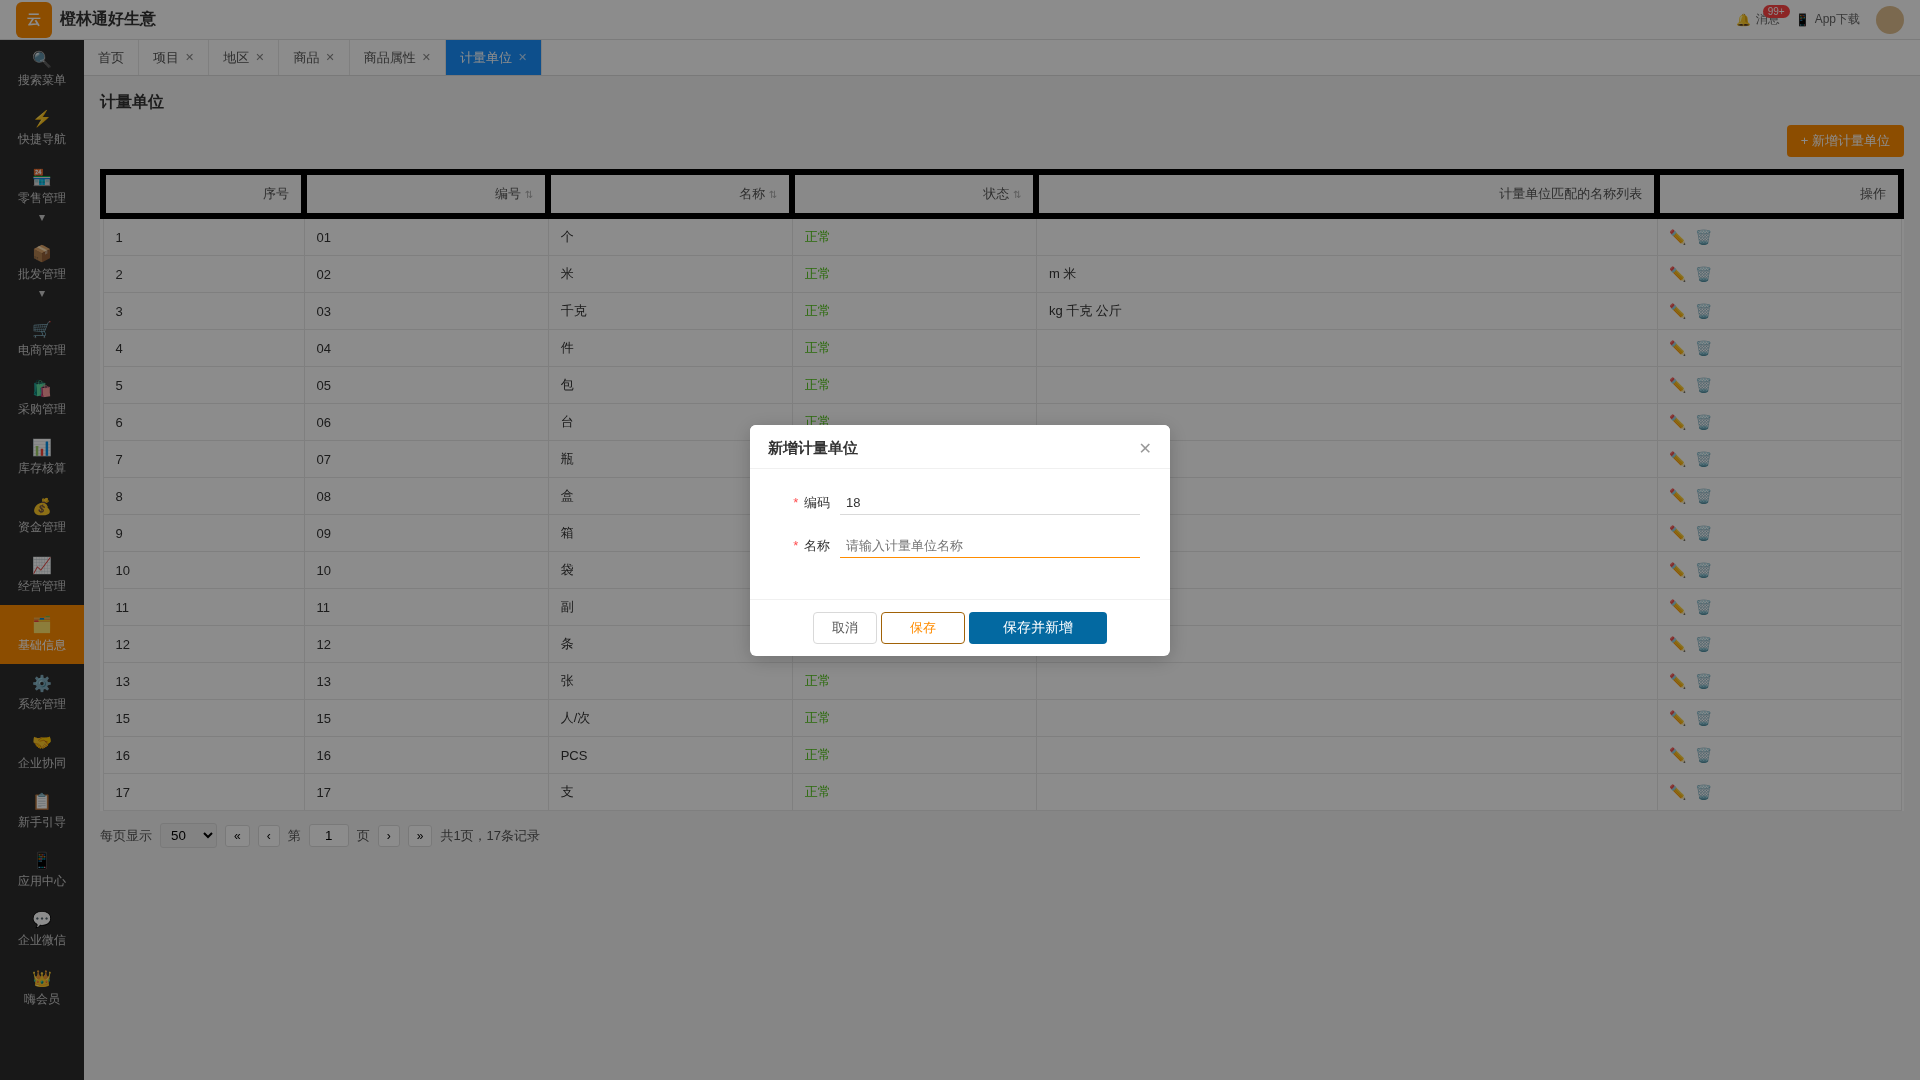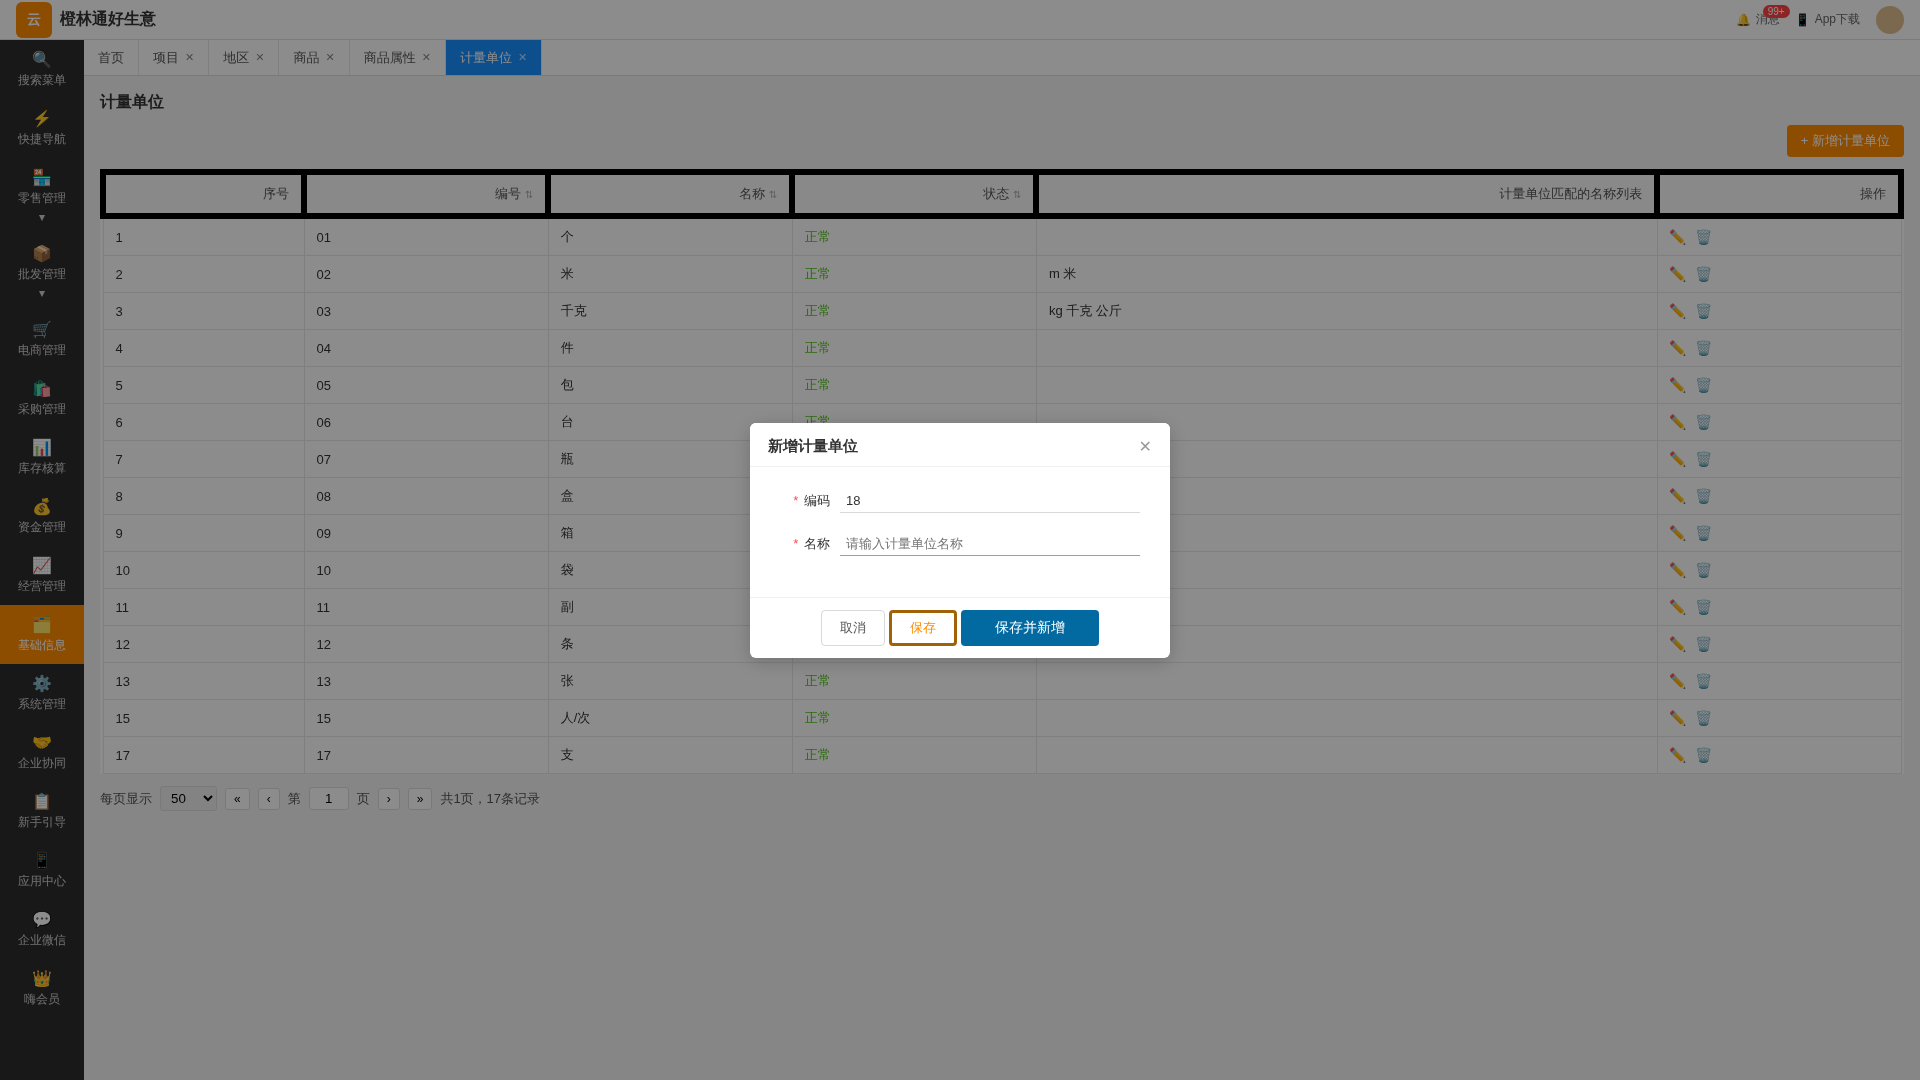--- a/index.html
+++ b/index.html
@@ -323,24 +323,24 @@
     .btn-cancel {
       border: 1px solid #d9d9d9;
       background: #fff;
       color: #555;
       padding: 6px 18px;
       border-radius: 4px;
       cursor: pointer;
       font-size: 13px;
     }
     .btn-save {
-      border: 3px solid #a16207;
+      border: 1px solid #a16207;
       background: #fff;
       color: #ff8c00;
-      padding: 6px 18px;
+      padding: 6px 28px;
       border-radius: 4px;
       cursor: pointer;
       font-size: 13px;
     }
     .btn-save-new {
       background: #0369a1;
       color: #fff;
       border: none;
       padding: 6px 34px;
       border-radius: 4px;
@@ -667,20 +667,33 @@
       <td><span class="status-normal">正常</span></td>
       <td></td>
       <td>
         <div class="action-icons">
           <span class="action-icon">✏️</span>
           <span class="action-icon delete">🗑️</span>
         </div>
       </td>
     </tr>
             <tr>
+      <td>16</td>
+      <td>16</td>
+      <td>PCS</td>
+      <td><span class="status-normal">正常</span></td>
+      <td></td>
+      <td>
+        <div class="action-icons">
+          <span class="action-icon">✏️</span>
+          <span class="action-icon delete">🗑️</span>
+        </div>
+      </td>
+    </tr>
+            <tr>
       <td>17</td>
       <td>17</td>
       <td>支</td>
       <td><span class="status-normal">正常</span></td>
       <td></td>
       <td>
         <div class="action-icons">
           <span class="action-icon">✏️</span>
           <span class="action-icon delete">🗑️</span>
         </div>

